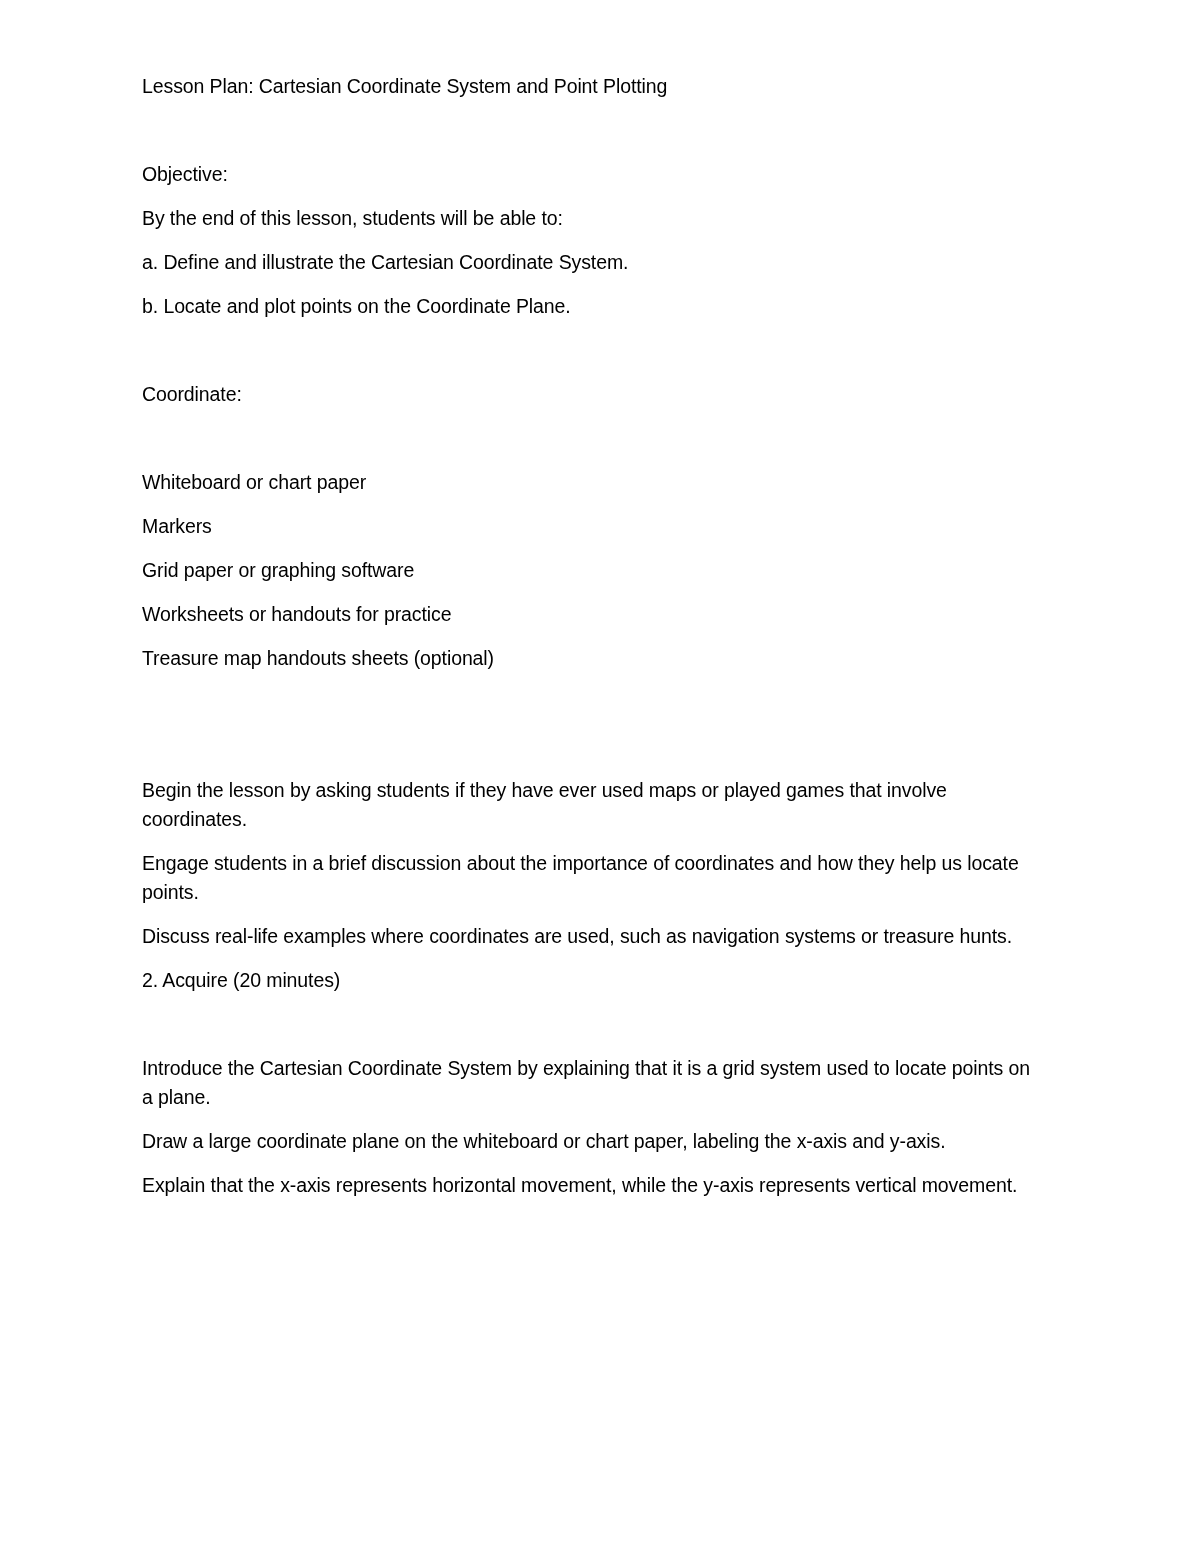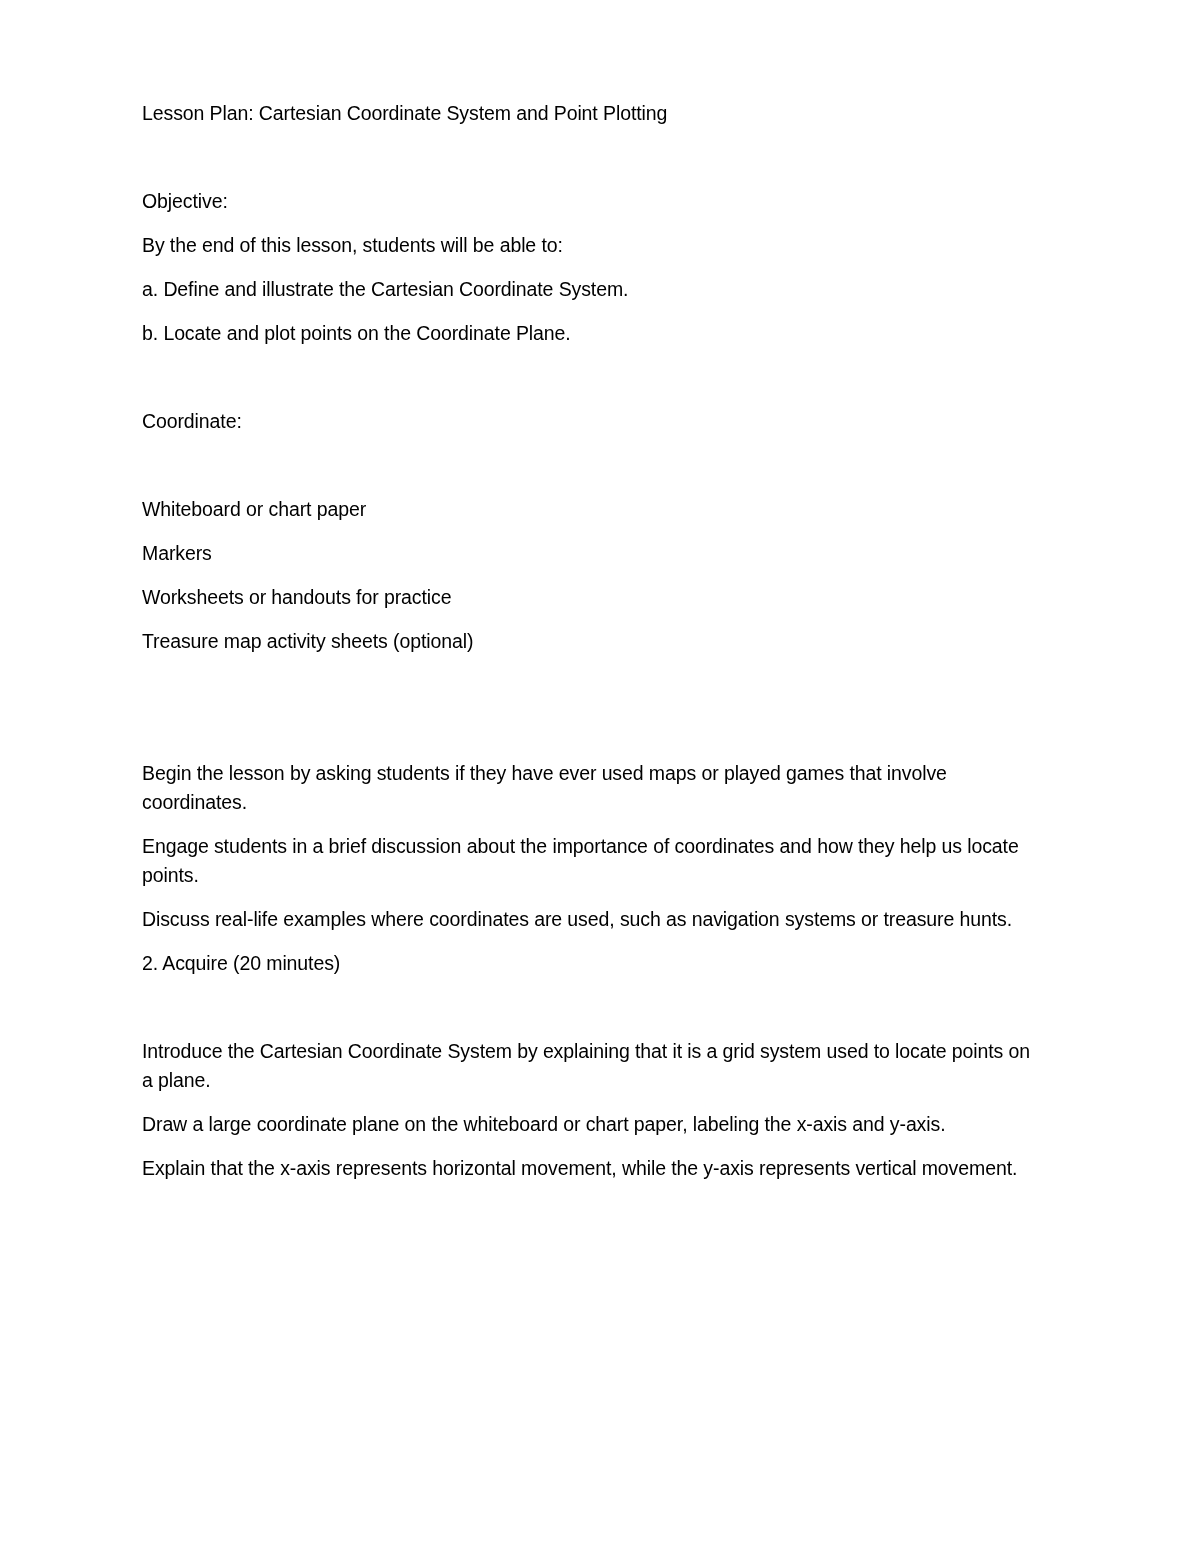--- a/index.html
+++ b/index.html
@@ -11,21 +11,21 @@
     width: 1200px;
     height: 1553px;
     overflow: hidden;
     font-family: "Liberation Sans", sans-serif;
     color: #000000;
   }
   .page {
     box-sizing: border-box;
     width: 1200px;
     height: 1553px;
-    padding: 99px 60px 0 142px;
+    padding: 72px 60px 0 142px;
     background: #ffffff;
   }
   .para {
     font-size: 19.5px;
     line-height: 29px;
     margin: 0 0 15px 0;
     letter-spacing: -0.1px;
   }
   .para.blank {
     height: 29px;
@@ -59,24 +59,27 @@
       <div class="line">Coordinate:</div>
     </div>
     <div class="para blank"></div>
     <div class="para">
       <div class="line">Whiteboard or chart paper</div>
     </div>
     <div class="para">
       <div class="line">Markers</div>
     </div>
     <div class="para">
+      <div class="line">Grid paper or graphing software</div>
+    </div>
+    <div class="para">
       <div class="line">Worksheets or handouts for practice</div>
     </div>
     <div class="para">
-      <div class="line">Treasure map activity sheets (optional)</div>
+      <div class="line">Treasure map handouts sheets (optional)</div>
     </div>
     <div class="para blank"></div>
     <div class="para blank"></div>
     <div class="para">
       <div class="line">Begin the lesson by asking students if they have ever used maps or played games that involve</div>
       <div class="line">coordinates.</div>
     </div>
     <div class="para">
       <div class="line">Engage students in a brief discussion about the importance of coordinates and how they help us locate</div>
       <div class="line">points.</div>

